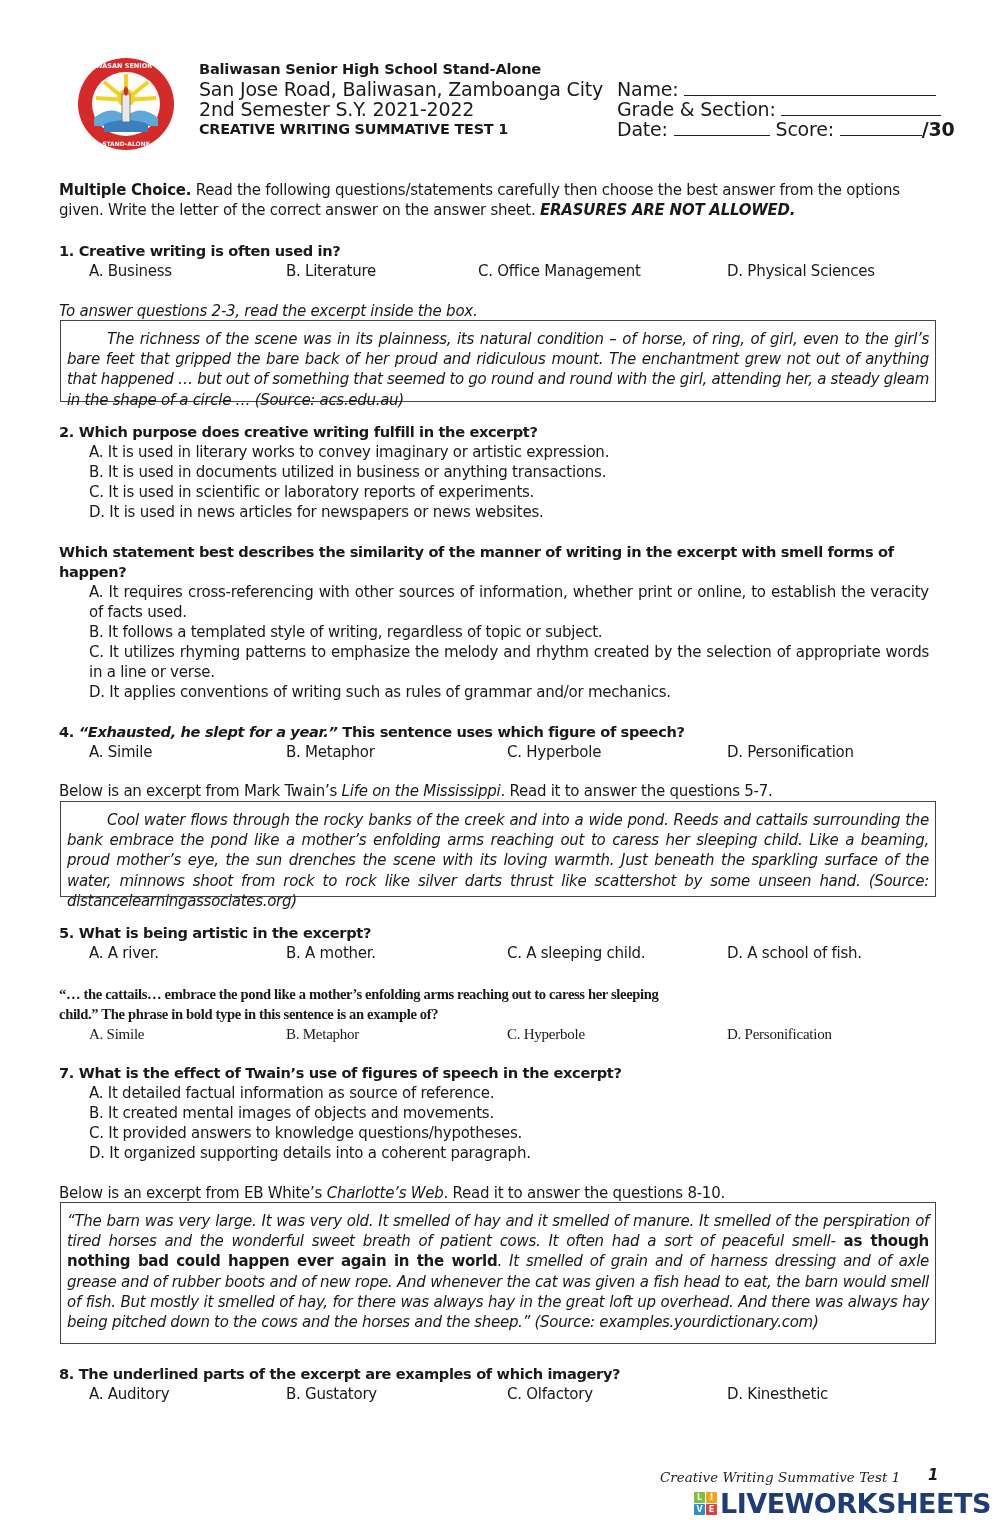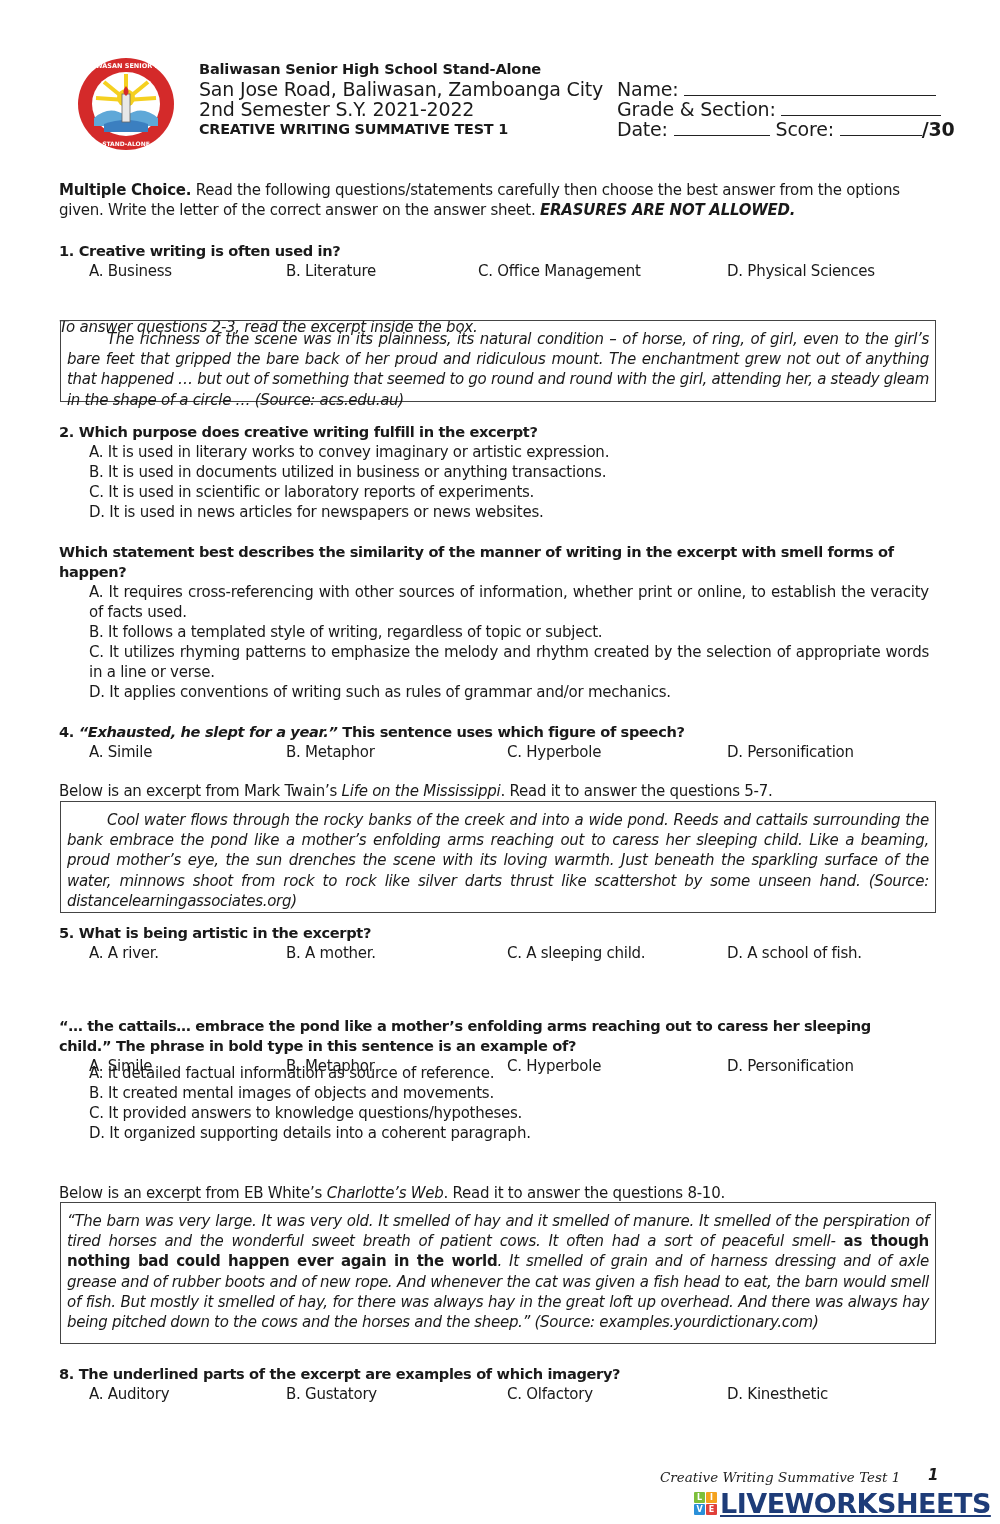--- a/index.html
+++ b/index.html
@@ -16,21 +16,21 @@
   .optline { font-size:15px; line-height:20px; letter-spacing:-0.25px; padding-left:30px; }
   .box { position:absolute; left:60px; width:876px; border:1.5px solid #444; font-style:italic; font-size:15px; line-height:20.2px; padding:8px 6px 0 6px; letter-spacing:-0.3px; text-align:justify; box-sizing:border-box; }
   .indent { display:inline-block; width:40px; }
   .blank { display:inline-block; border-bottom:1.3px solid #222; height:14px; vertical-align:baseline; }
   .logo { position:absolute; left:76px; top:56px; width:100px; height:96px; }
   .footer-title { position:absolute; left:660px; top:1469px; font-family:"DejaVu Serif", serif; font-style:italic; font-size:13.5px; color:#222; white-space:nowrap; }
   .footer-page { position:absolute; left:928px; top:1466px; font-style:italic; font-weight:bold; font-size:15px; }
   .lw { position:absolute; left:694px; top:1486px; height:34px; display:flex; align-items:center; }
   .lw-grid { display:grid; grid-template-columns:11px 11px; grid-template-rows:11px 11px; gap:1px; margin-right:3px; }
   .lw-grid span { display:flex; align-items:center; justify-content:center; font-size:8px; font-weight:bold; color:#fff; border-radius:1px; }
-  .lw-text { font-family:"DejaVu Sans", sans-serif; font-weight:bold; font-size:27px; color:#1e3c78; letter-spacing:-0.5px;text-decoration:underline; }
+  .lw-text { font-family:"DejaVu Sans", sans-serif; font-weight:bold; font-size:27px; color:#1e3c78; letter-spacing:-0.5px; }
 </style>
 </head>
 <body>
 
 <div class="page">
 
   <div class="logo">
     <svg width="100" height="96" viewBox="0 0 100 96">
       <ellipse cx="50" cy="48" rx="48" ry="46" fill="#d42a2a"></ellipse>
       <ellipse cx="50" cy="48" rx="34" ry="32" fill="#fff"></ellipse>
@@ -80,21 +80,21 @@
   </div>
 
   <div class="abs" style="left:59px; top:241px; width:880px; height:40px;">
     <div class="q"><span>1.</span> <span>Creative writing is often used in?</span></div>
     <span class="opt4" style="left:30px; top:20px;">A. Business</span>
     <span class="opt4" style="left:227px; top:20px;">B. Literature</span>
     <span class="opt4" style="left:419px; top:20px;">C. Office Management</span>
     <span class="opt4" style="left:668px; top:20px;">D. Physical Sciences</span>
   </div>
 
-  <div class="abs txt i" style="left:59px; top:301px;margin-top:16px;">To answer questions 2-3, read the excerpt inside the box.</div>
+  <div class="abs txt i" style="left:59px; top:301px;">To answer questions 2-3, read the excerpt inside the box.</div>
   <div class="box" style="top:320px; height:82px;">
     <span class="indent"></span><span>The richness of the scene was in its plainness, its natural condition – of horse, of ring, of girl, even to the girl’s bare feet that gripped the bare back of her proud and ridiculous mount. The enchantment grew not out of anything that happened … but out of something that seemed to go round and round with the girl, attending her, a steady gleam in the shape of a circle … (Source: acs.edu.au)</span>
   </div>
 
   <div class="abs" style="left:59px; top:422px; width:880px;">
     <div class="q"><span>2.</span> <span>Which purpose does creative writing fulfill in the excerpt?</span></div>
     <div class="optline">A. It is used in literary works to convey imaginary or artistic expression.</div>
     <div class="optline">B. It is used in documents utilized in business or anything transactions.</div>
     <div class="optline">C. It is used in scientific or laboratory reports of experiments.</div>
     <div class="optline">D. It is used in news articles for newspapers or news websites.</div>
@@ -113,42 +113,43 @@
     <div class="q"><span>4.</span> <span class="i">“Exhausted, he slept for a year.”</span><span> This sentence uses which figure of speech?</span></div>
     <span class="opt4" style="left:30px; top:20px;">A. Simile</span>
     <span class="opt4" style="left:227px; top:20px;">B. Metaphor</span>
     <span class="opt4" style="left:448px; top:20px;">C. Hyperbole</span>
     <span class="opt4" style="left:668px; top:20px;">D. Personification</span>
   </div>
 
   <div class="abs txt" style="left:59px; top:781px;">
     <span>Below is an excerpt from Mark Twain’s </span><span class="i">Life on the Mississippi</span><span>. Read it to answer the questions 5-7.</span>
   </div>
-  <div class="box" style="top:801px; height:112px;">
+  <div class="box" style="top:801px; height:96px;">
     <span class="indent"></span><span>Cool water flows through the rocky banks of the creek and into a wide pond. Reeds and cattails surrounding the bank embrace the pond like a mother’s enfolding arms reaching out to caress her sleeping child. Like a beaming, proud mother’s eye, the sun drenches the scene with its loving warmth. Just beneath the sparkling surface of the water, minnows shoot from rock to rock like silver darts thrust like scattershot by some unseen hand. (Source: distancelearningassociates.org)</span>
   </div>
 
   <div class="abs" style="left:59px; top:923px; width:880px; height:40px;">
     <div class="q"><span>5.</span> <span>What is being artistic in the excerpt?</span></div>
     <span class="opt4" style="left:30px; top:20px;">A. A river.</span>
     <span class="opt4" style="left:227px; top:20px;">B. A mother.</span>
     <span class="opt4" style="left:448px; top:20px;">C. A sleeping child.</span>
     <span class="opt4" style="left:668px; top:20px;">D. A school of fish.</span>
   </div>
 
-  <div class="abs" style="left:59px; top:1016px; width:880px; height:60px;">
+  <div class="abs" style="left:59px; top:984px; width:880px; height:60px;font-family:Liberation Serif, serif;">
     <div class="q">“… the cattails… embrace the pond like a mother’s enfolding arms reaching out to caress her sleeping</div>
     <div class="q">child.” The phrase in bold type in this sentence is an example of?</div>
     <span class="opt4" style="left:30px; top:40px;">A. Simile</span>
     <span class="opt4" style="left:227px; top:40px;">B. Metaphor</span>
     <span class="opt4" style="left:448px; top:40px;">C. Hyperbole</span>
     <span class="opt4" style="left:668px; top:40px;">D. Personification</span>
   </div>
 
   <div class="abs" style="left:59px; top:1063px; width:880px;">
+    <div class="q"><span>7.</span> <span>What is the effect of Twain’s use of figures of speech in the excerpt?</span></div>
     <div class="optline">A. It detailed factual information as source of reference.</div>
     <div class="optline">B. It created mental images of objects and movements.</div>
     <div class="optline">C. It provided answers to knowledge questions/hypotheses.</div>
     <div class="optline">D. It organized supporting details into a coherent paragraph.</div>
   </div>
 
   <div class="abs txt" style="left:59px; top:1183px;">
     <span>Below is an excerpt from EB White’s </span><span class="i">Charlotte’s Web</span><span>. Read it to answer the questions 8-10.</span>
   </div>
   <div class="box" style="top:1202px; height:142px;">

